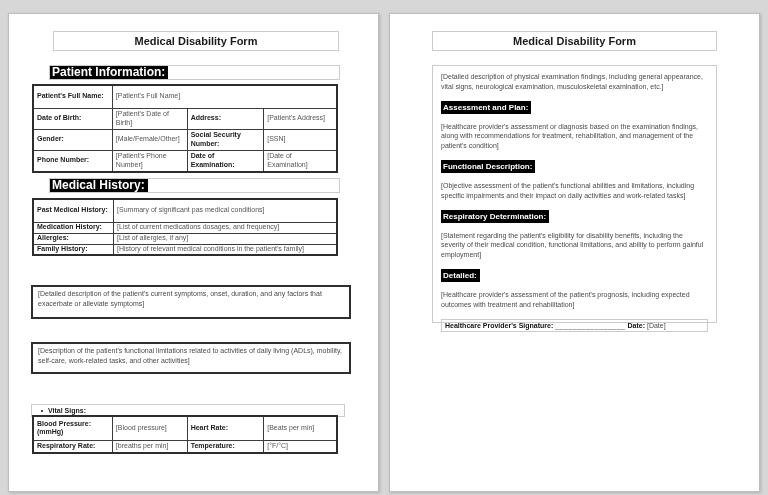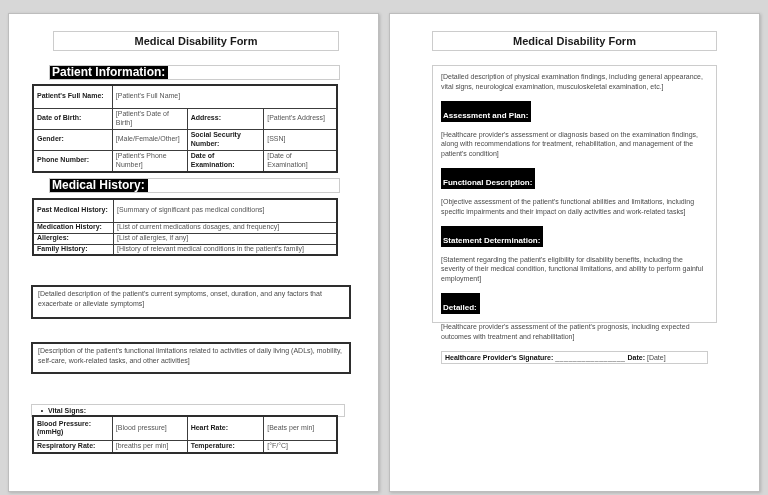--- a/index.html
+++ b/index.html
@@ -38,21 +38,21 @@
   .vline{position:absolute;left:22px;top:390px;width:312px;height:11px;
          border:1px solid #cccccc;display:flex;align-items:center;
          font-size:7px;font-weight:bold;color:#1a1a1a;}
   .bullet{width:4px;text-align:center;margin:0 4px 0 8px;font-size:7px;}
 
   .bigbox{position:absolute;left:42px;top:51px;width:285px;height:258px;
           border:1px solid #cccccc;padding:6px 8px 0 8px;box-sizing:border-box;
           font-size:7px;color:#4a4a4a;line-height:1.4;}
   .bigbox p{margin:0 0 9px 0;}
   .bh{display:inline-block;background:#000;color:#fff;font-weight:bold;
-      font-size:8px;line-height:11px;padding:9px 3px 1px 2px;margin:0 16px 8px 0;}
+      font-size:8px;line-height:11px;padding:1px 3px 1px 2px;margin:0 16px 8px 0;}
   .sigrow{border:1px solid #cccccc;padding:1px 3px;font-size:7px;color:#4a4a4a;
           margin-top:2px;white-space:nowrap;}
   .sigrow .b{font-weight:bold;color:#111111;}
   .uline{letter-spacing:.5px;color:#555;}
 </style>
 </head>
 <body>
 
 <div class="canvas">
 
@@ -168,21 +168,21 @@
 
     <div class="bigbox">
       <p>[Detailed description of physical examination findings, including general appearance, vital signs, neurological examination, musculoskeletal examination, etc.]</p>
 
       <span class="bh">Assessment and Plan:</span>
       <p>[Healthcare provider's assessment or diagnosis based on the examination findings, along with recommendations for treatment, rehabilitation, and management of the patient's condition]</p>
 
       <span class="bh">Functional Description:</span>
       <p>[Objective assessment of the patient's functional abilities and limitations, including specific impairments and their impact on daily activities and work-related tasks]</p>
 
-      <span class="bh">Statement Determination:</span>
+      <span class="bh">Respiratory Determination:</span>
       <p>[Statement regarding the patient's eligibility for disability benefits, including the severity of their medical condition, functional limitations, and ability to perform gainful employment]</p>
 
       <span class="bh">Detailed:</span>
       <p>[Healthcare provider's assessment of the patient's prognosis, including expected outcomes with treatment and rehabilitation]</p>
 
       <div class="sigrow">
         <span class="b">Healthcare Provider's Signature:</span>
         <span class="uline">________________</span>
         <span class="b">Date:</span>
         <span>[Date]</span>

